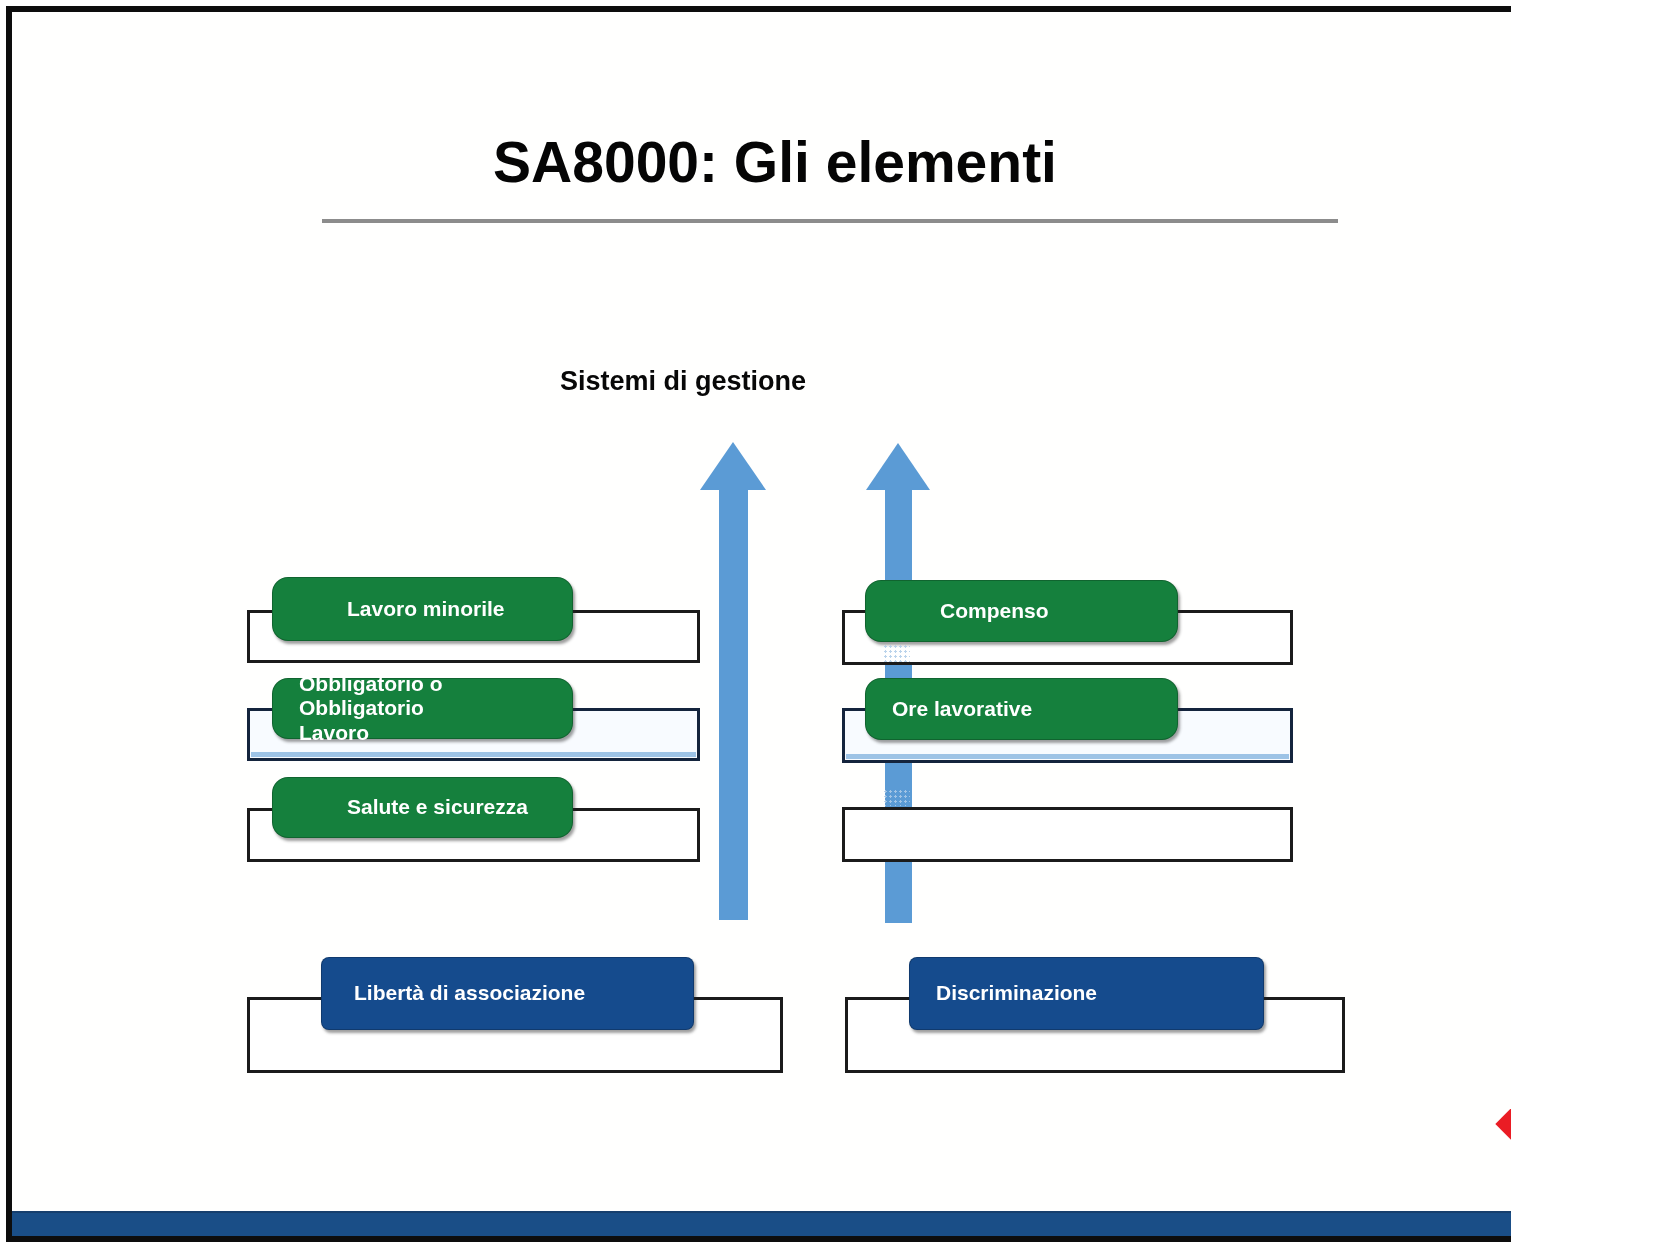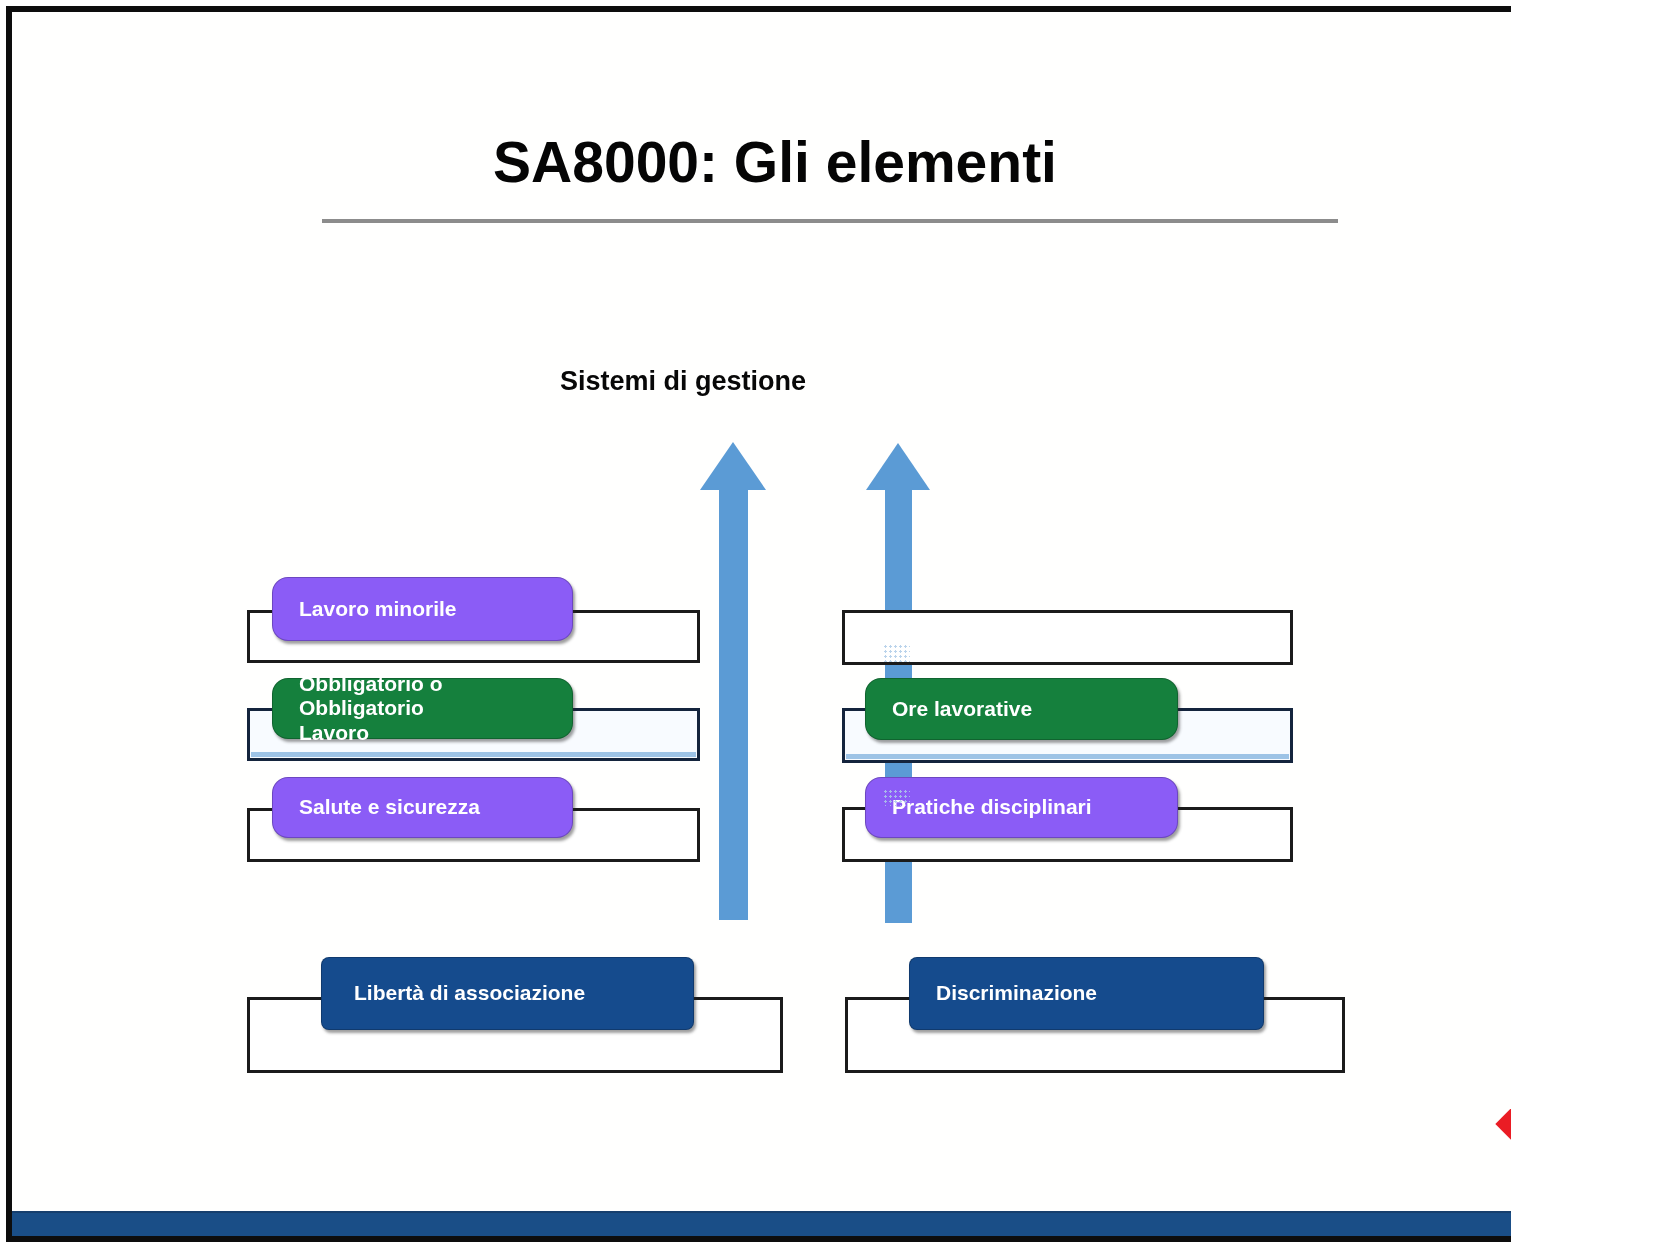--- a/index.html
+++ b/index.html
@@ -64,21 +64,21 @@
   
   .box{
     position:absolute;z-index:3;border-radius:16px;display:flex;align-items:center;
     box-shadow:2px 3px 3px rgba(40,40,40,.45);box-sizing:border-box;
     border:1px solid rgba(0,0,0,.22);
   }
   .box .box-label{
     color:#ffffff;font-weight:bold;font-size:21px;line-height:1.15;
     padding-left:26px;padding-right:4px;white-space:pre-line;
   }
-  .olive{background:#8b5cf6;}
+  .olive{background:#15803d;padding-left:48px;}
   .blue{background:#15803d;}
   .navy{background:#154b8d;border-radius:8px;margin-left:44px;}
   .b-l1{left:272px;top:577px;width:301px;height:64px;}
   .b-l2{left:272px;top:678px;width:301px;height:61px;}
   .b-l3{left:272px;top:777px;width:301px;height:61px;}
   .b-l4{left:277px;top:957px;width:373px;height:73px;}
   .b-l4 .box-label{padding-left:32px;}
   .b-r1{left:865px;top:580px;width:313px;height:62px;}
   .b-r2{left:865px;top:678px;width:313px;height:62px;}
   .b-r3{left:865px;top:777px;width:313px;height:61px;}
@@ -136,25 +136,25 @@
     <span class="box-label">Obbligatorio o Obbligatorio
 Lavoro</span>
   </div>
   <div class="box olive b-l3">
     <span class="box-label">Salute e sicurezza</span>
   </div>
   <div class="box navy b-l4">
     <span class="box-label">Libertà di associazione</span>
   </div>
 
+  <div class="box olive b-r1">
+    <span class="box-label">Compenso</span>
+  </div>
   <div class="box blue b-r2">
     <span class="box-label">Ore lavorative</span>
-  </div>
-  <div class="box olive b-r3">
-    <span class="box-label">Pratiche disciplinari</span>
   </div>
   <div class="box navy b-r4">
     <span class="box-label">Discriminazione</span>
   </div>
 
   <div class="logo">
     <div class="diamond d-top"></div>
     <div class="diamond d-left"></div>
     <div class="diamond d-right"></div>
     <div class="diamond d-bottom"></div>

